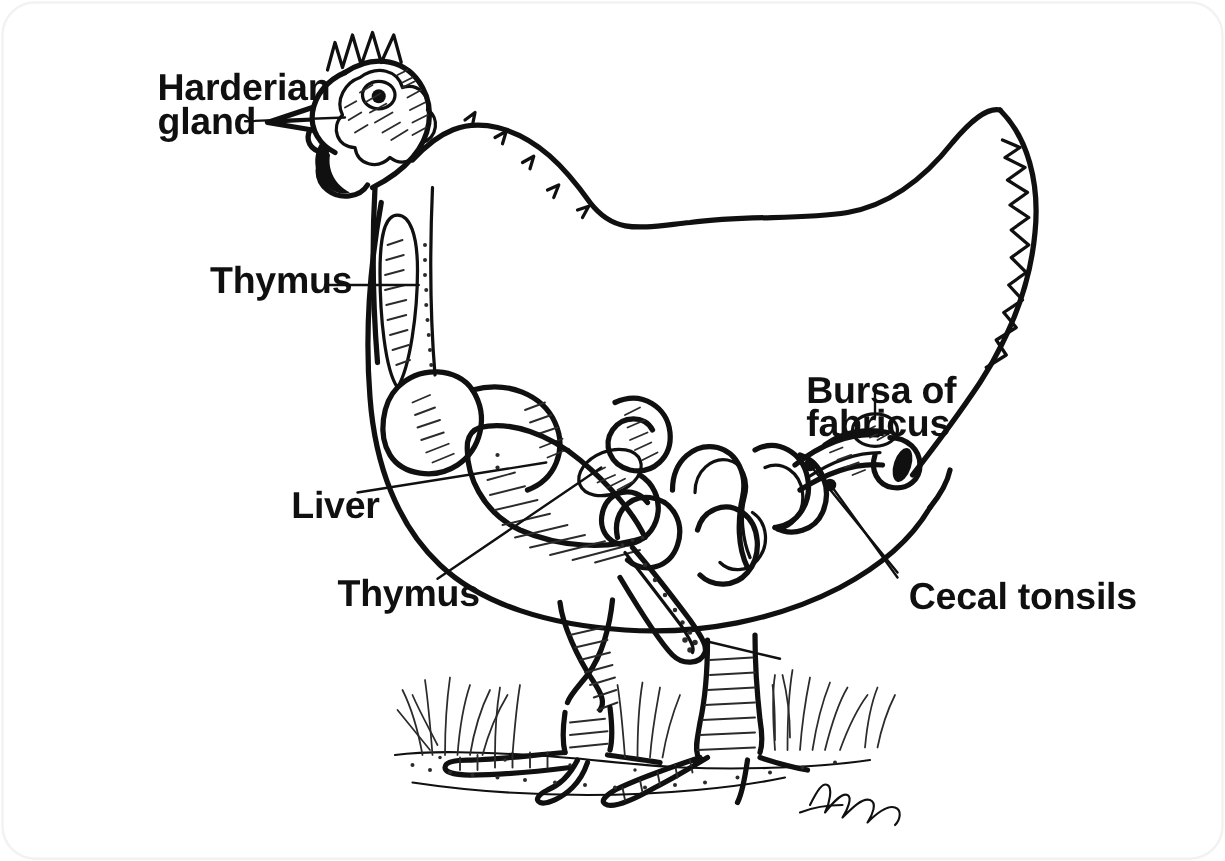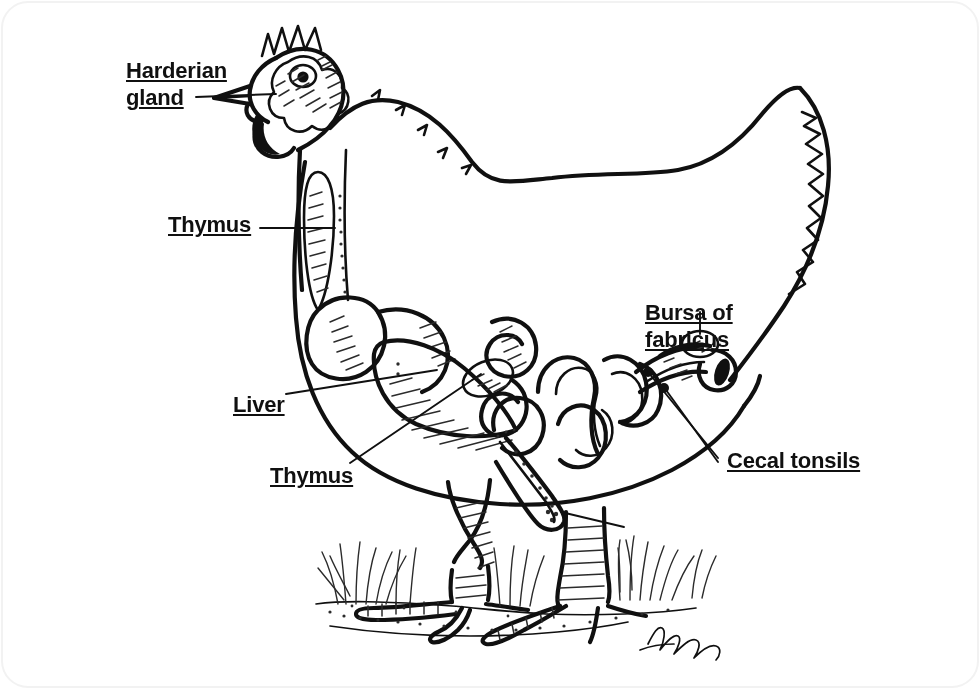--- a/index.html
+++ b/index.html
@@ -19,26 +19,25 @@
     position: absolute;
     left: 0;
     top: 0;
     width: 980px;
     height: 689px;
   }
   .label-text {
     position: absolute;
     font-family: "Liberation Sans", sans-serif;
     font-weight: bold;
-    font-size: 22px;
+    font-size: 30px;
     line-height: 27px;
     color: #101010;
     letter-spacing: -0.2px;
     white-space: pre;
-    text-decoration: underline;
   }
   .label-left  { text-align: left; }
 </style>
 </head>
 <body>
 
 <div id="page">
 
   <svg id="diagram-svg" viewBox="0 0 980 689">
     <defs>
@@ -507,16 +506,16 @@
   <div class="label-text label-left" style="left:126px; top:57px;"><span>Harderian</span><br><span>gland</span></div>
 
   <div class="label-text label-left" style="left:168px; top:211px;"><span>Thymus</span></div>
 
   <div class="label-text label-left" style="left:645px; top:259px;margin-top:40px;"><span>Bursa of</span><br><span>fabricus</span></div>
 
   <div class="label-text label-left" style="left:233px; top:391px;"><span>Liver</span></div>
 
   <div class="label-text label-left" style="left:270px; top:462px;"><span>Thymus</span></div>
 
-  <div class="label-text label-left" style="left:727px; top:447px;"><span>Cecal tonsils</span></div>
+  <div class="label-text label-left" style="left:727px; top:464px;"><span>Cecal tonsils</span></div>
 
 
 </div>
 
 </body></html>

